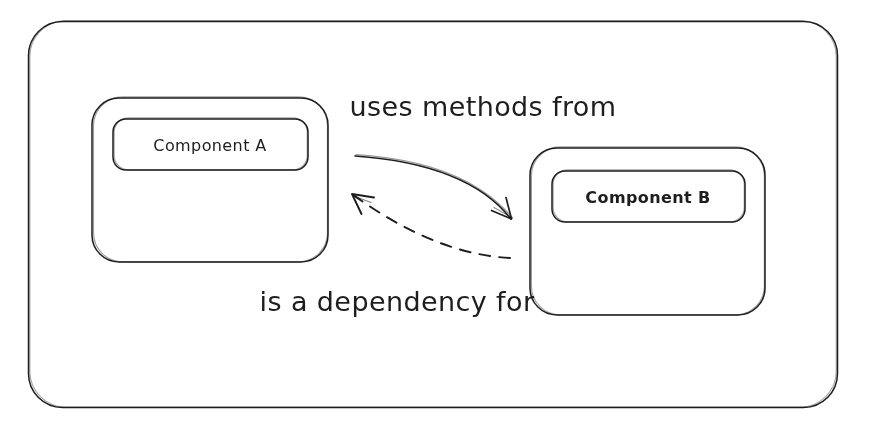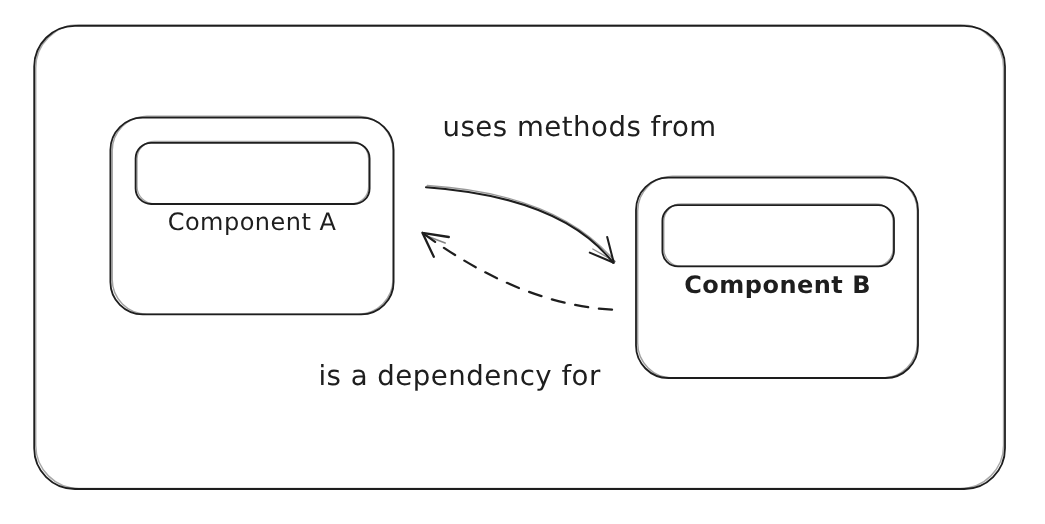--- a/index.html
+++ b/index.html
@@ -22,30 +22,29 @@
   }
   .lbl {
     position: absolute;
     transform: translate(-50%, -50%);
     color: #1e1e1e;
     white-space: nowrap;
     letter-spacing: 0.4px;
     user-select: none;
   }
   .lbl-node {
-    font-size: 20px;
-    margin-top: 40px;
+    font-size: 16px;
   }
   .lbl-edge {
-    font-size: 23px;
+    font-size: 27px;
   }
   .lbl-comp-a { left: 210px; top: 145px; }
   .lbl-comp-b { left: 648px; top: 197px; font-weight: bold; }
   .lbl-uses   { left: 483px; top: 106px; }
-  .lbl-dep    { left: 383px; top: 301px; margin-top: 13px; }
+  .lbl-dep    { left: 397px; top: 301px; }
 </style>
 </head>
 <body>
 
 <div class="stage" style="background: rgb(255, 255, 255);">
 
   <svg width="871" height="437" viewBox="0 0 871 437" fill="none" stroke-linecap="round" stroke-linejoin="round">
 
     <g>
       <rect x="28.5" y="21.5" width="809" height="386" rx="34" stroke-width="1.5" stroke="#1e1e1e"></rect>

